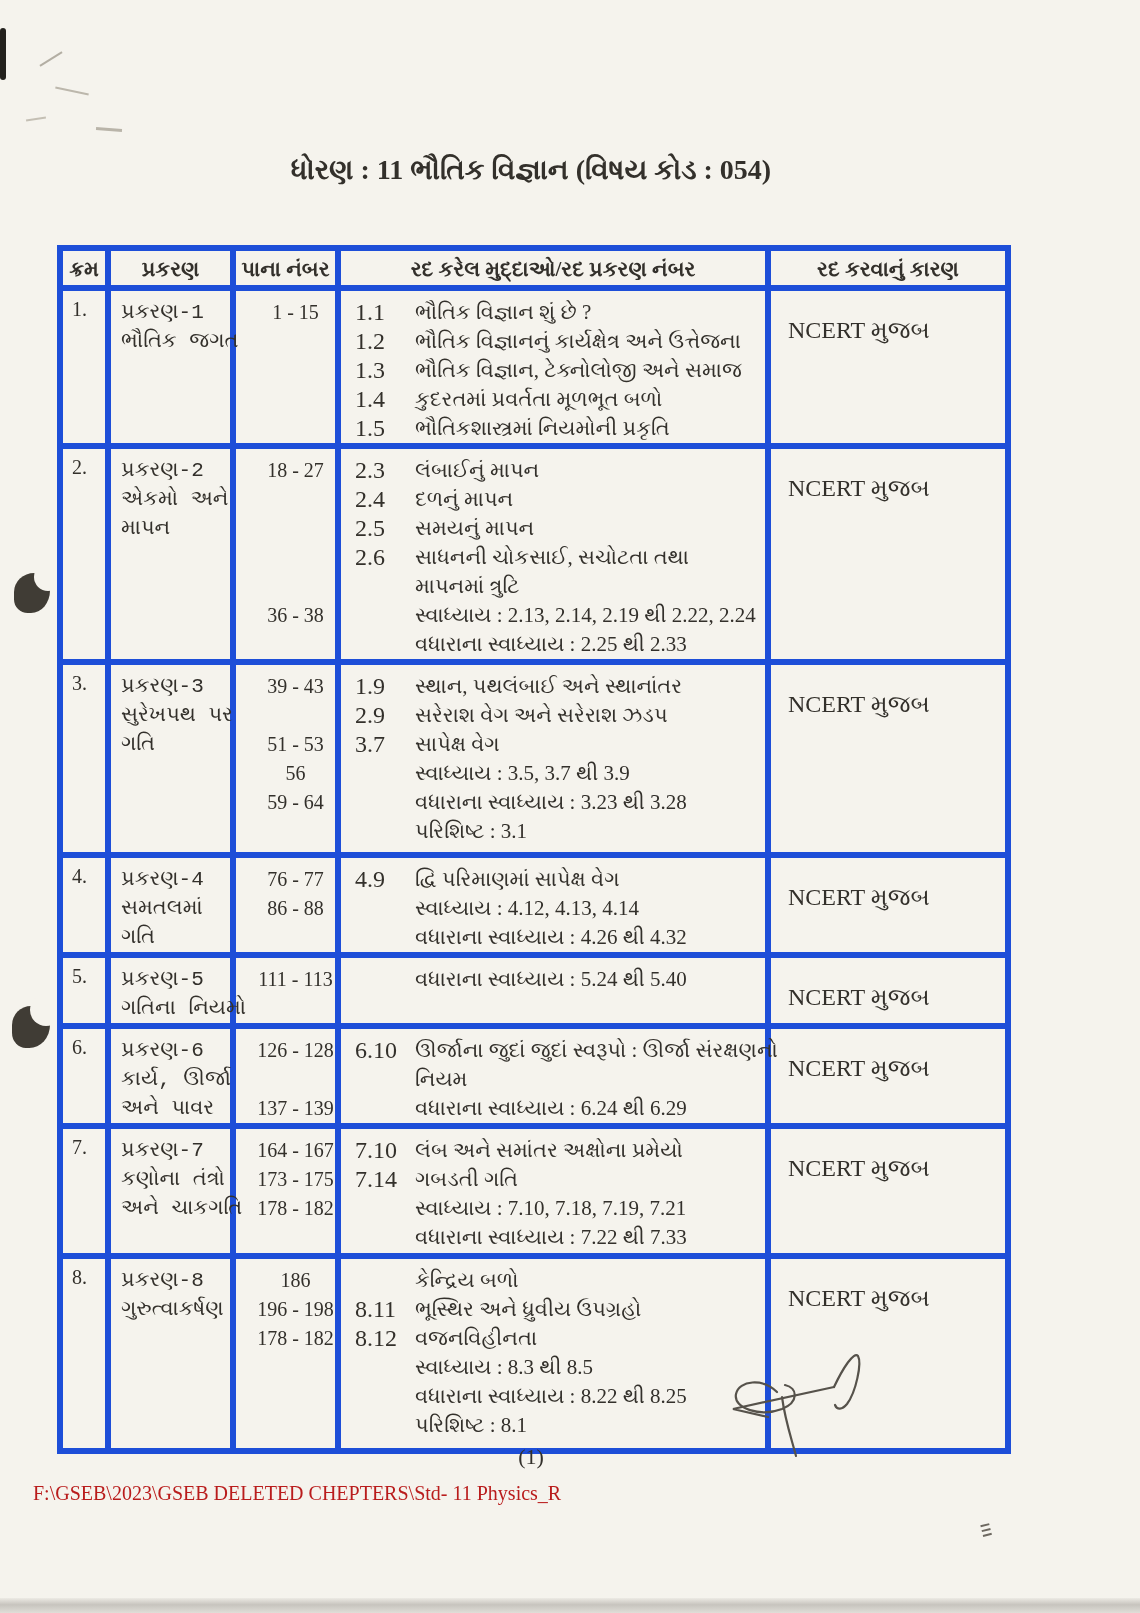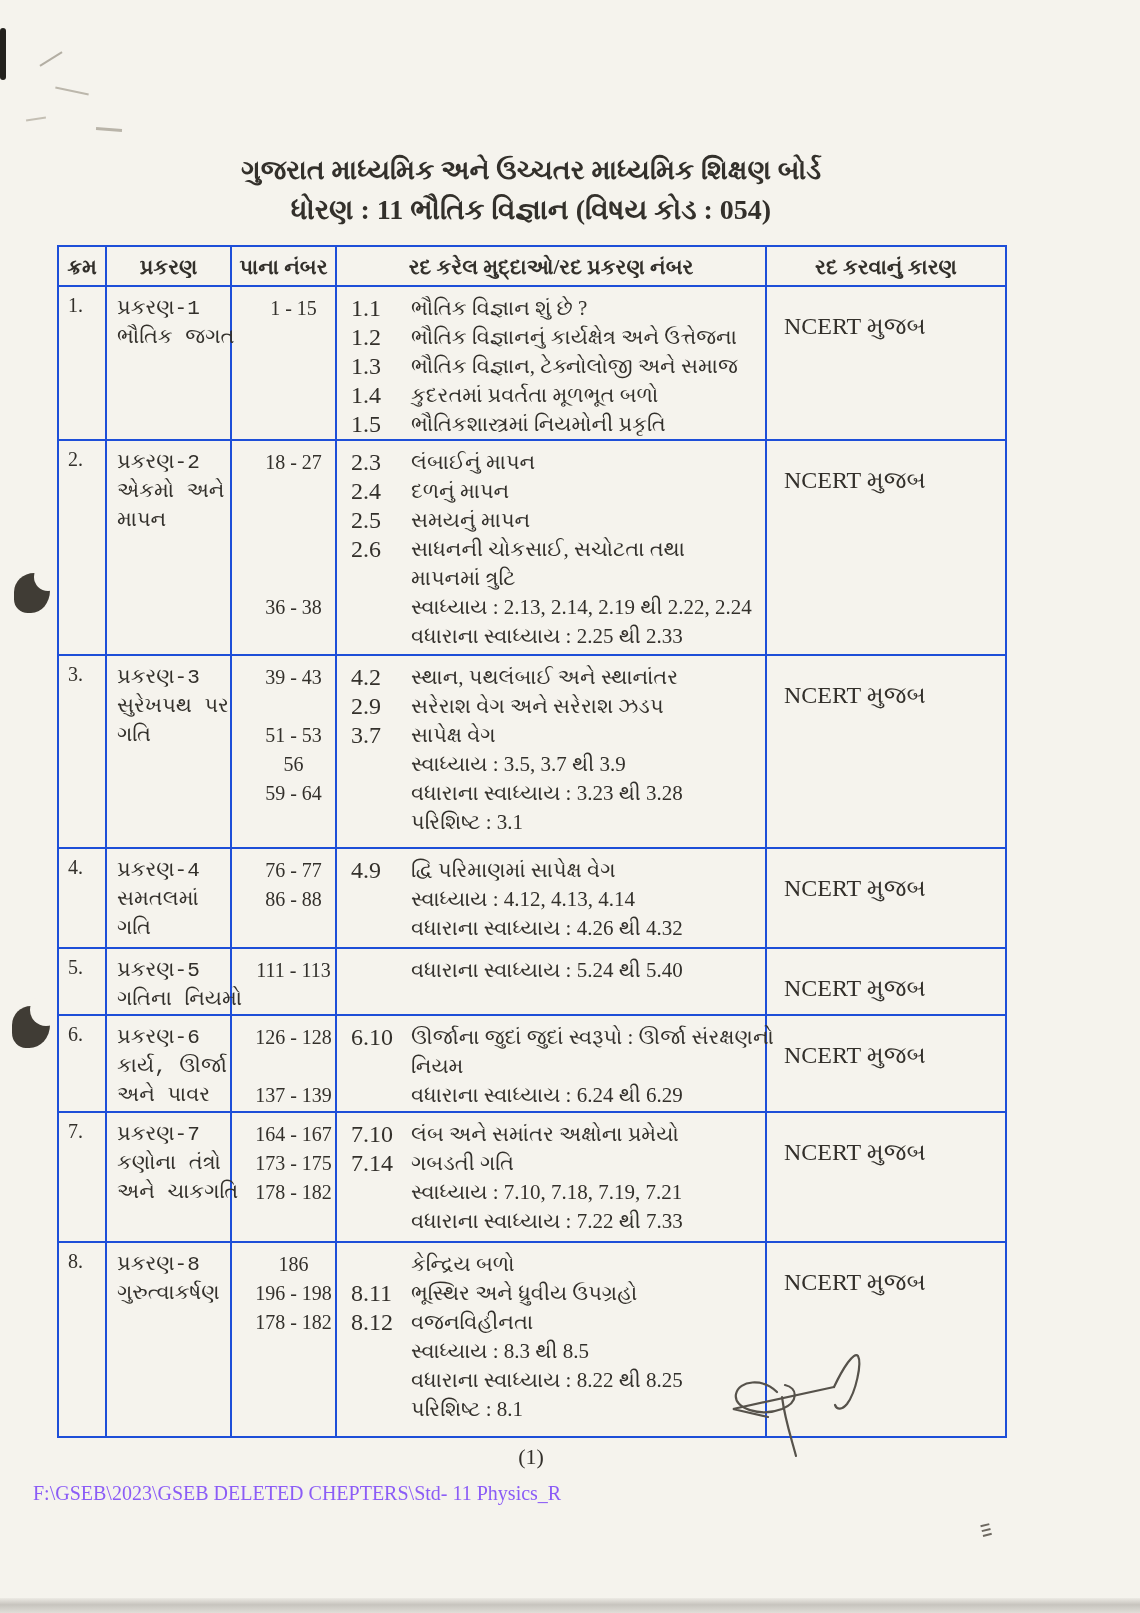--- a/index.html
+++ b/index.html
@@ -13,39 +13,39 @@
   .title-wrap { position:absolute; left:57px; top:150px; width:948px; text-align:center; font-weight:bold; }
   .title-line1 { font-size:27px; line-height:40px; }
   .title-line2 { font-size:28px; line-height:40px;text-align:center; }
 
   
   table.doc-table {
     position:absolute; left:57px; top:245px; width:948px;
     border-collapse:collapse; table-layout:fixed;
   }
   .doc-table th, .doc-table td {
-    border:2px solid #1d4ed8; vertical-align:top; padding:0;
+    border:6px solid #1d4ed8; vertical-align:top; padding:0;
   }
   .doc-table th {
     font-size:21px; font-weight:bold; vertical-align:middle; text-align:center;
     padding:2px 0 0 0; white-space:nowrap;
   }
   td.serial-cell  { font-size:20px; padding:7px 0 0 9px; }
   td.chapter-cell { font-size:21px; padding:7px 0 0 10px;font-family:Liberation Mono, monospace; }
   .chapter-line   { height:29px; line-height:29px; white-space:nowrap; }
   td.pages-cell   { font-size:20px; padding:7px 0 0 0; text-align:center; }
   .page-line      { height:29px; line-height:29px;margin-left:20px; }
   td.items-cell   { font-size:21px; padding:7px 0 0 0; }
   .item-line      { display:flex; height:29px; line-height:29px; white-space:nowrap; }
   .item-num       { flex:0 0 60px; width:60px; padding-left:14px; font-size:24px; }
   td.reason-cell  { font-size:24px; padding:26px 0 0 17px; white-space:nowrap; }
 
   
   .page-number { position:absolute; left:57px; top:1444px; width:948px; text-align:center; font-size:22px; }
-  .footer-path { position:absolute; left:33px; top:1482px; font-size:20px; color:#8b5cf6; }
+  .footer-path { position:absolute; left:33px; top:1482px; font-size:20px; color:#b91c1c; }
 
   
   .pen-mark { position:absolute; left:0; top:28px; width:6px; height:52px; background:#23211d; border-radius:3px; }
   .scribble { position:absolute; background:#b3aea3; height:2px; }
   .scr1 { left:38px; top:58px;  width:26px; transform:rotate(-32deg); }
   .scr2 { left:55px; top:90px;  width:34px; transform:rotate(12deg); background:#bcb7ac; }
   .scr3 { left:26px; top:118px; width:20px; transform:rotate(-8deg); background:#c4bfb4; }
   .scr4 { left:96px; top:128px; width:26px; height:3px; transform:rotate(4deg); background:#b9b4a9; }
   .blob { position:absolute; background:#403c35; }
   .blob1 { left:14px; top:573px; width:36px; height:40px; border-radius:62% 38% 58% 42% / 52% 48% 62% 38%; }
@@ -72,21 +72,20 @@
 <div class="blob blob2"></div>
 <div class="blob-notch notch2"></div>
 <div class="speck-group">
   <div class="speck"></div>
   <div class="speck"></div>
   <div class="speck"></div>
 </div>
 <div class="bottom-edge"></div>
 
 <div class="title-wrap">
-  <div class="title-line1">ગુજરાત માધ્યમિક અને ઉચ્ચતર માધ્યમિક શિક્ષણ બોર્ડ</div>
   <div class="title-line2">ધોરણ : 11 ભૌતિક વિજ્ઞાન (વિષય કોડ : 054)</div>
 </div>
 
 <table class="doc-table">
   <colgroup>
     <col style="width:48px">
       <col style="width:125px">
       <col style="width:105px">
       <col style="width:430px">
       <col style="width:240px">
@@ -190,21 +189,21 @@
         </td>
         <td class="pages-cell">
           <div class="page-line">39 - 43</div>
           <div class="page-line"></div>
           <div class="page-line">51 - 53</div>
           <div class="page-line">56</div>
           <div class="page-line">59 - 64</div>
         </td>
         <td class="items-cell">
           <div class="item-line">
-            <span class="item-num">4.2</span>
+            <span class="item-num">1.9</span>
             <span class="item-text">સ્થાન, પથલંબાઈ અને સ્થાનાંતર</span>
           </div>
           <div class="item-line">
             <span class="item-num">2.9</span>
             <span class="item-text">સરેરાશ વેગ અને સરેરાશ ઝડપ</span>
           </div>
           <div class="item-line">
             <span class="item-num">3.7</span>
             <span class="item-text">સાપેક્ષ વેગ</span>
           </div>

